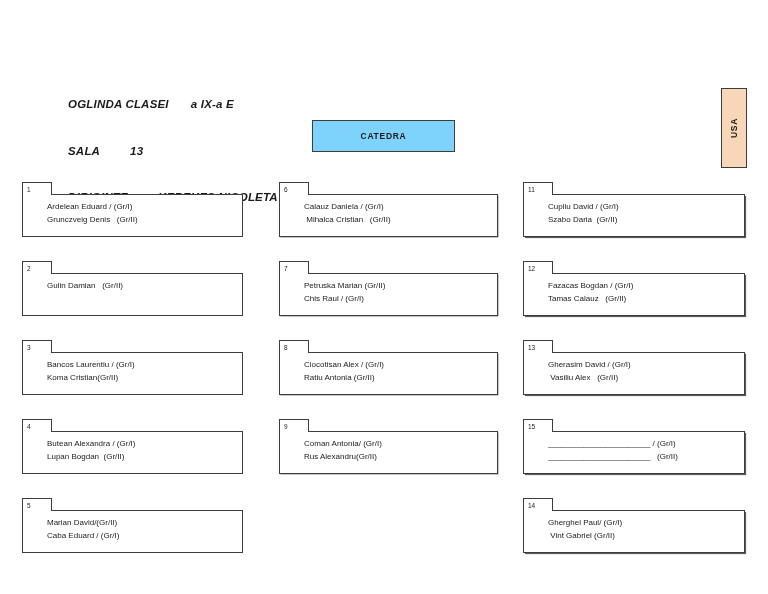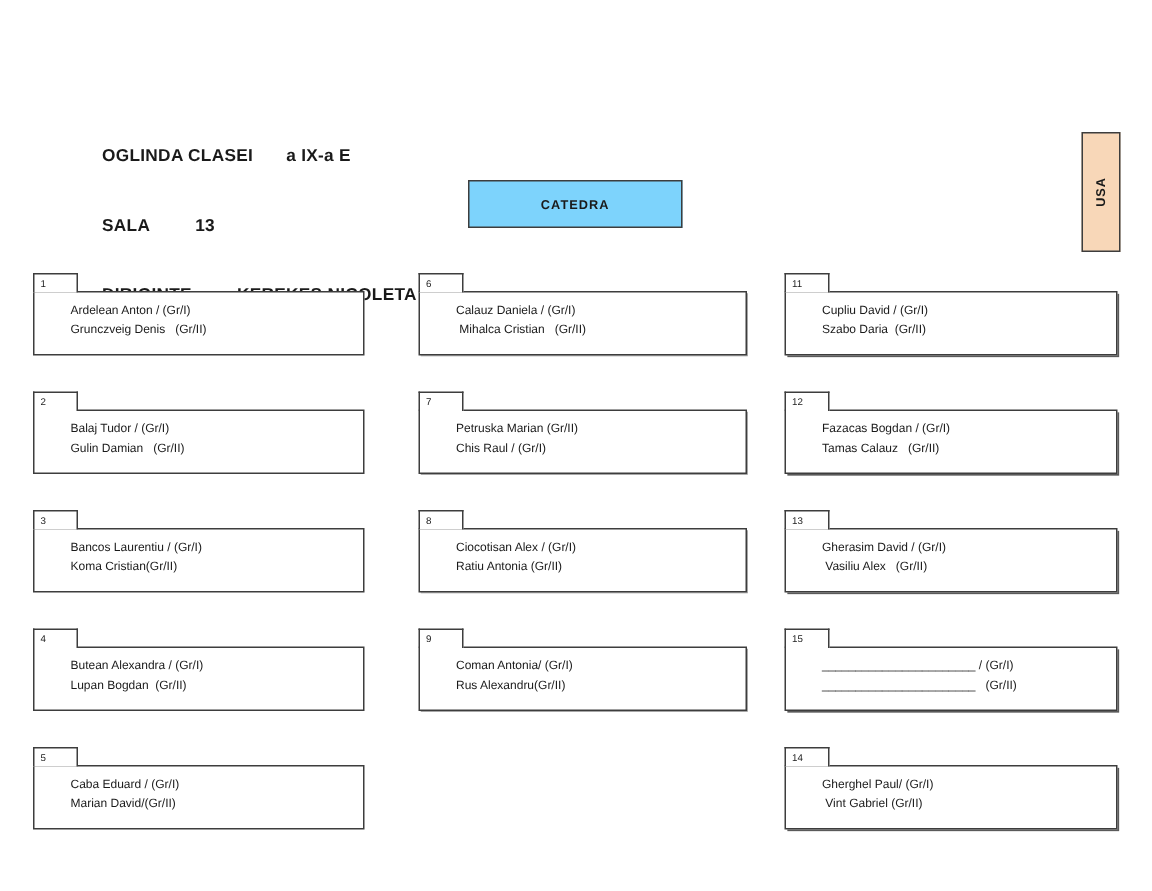--- a/index.html
+++ b/index.html
@@ -20,20 +20,21 @@
   
   #header-block {
     position: absolute;
     left: 68px;
     top: 66px;
     font-weight: bold;
     font-size: 11.5px;
     line-height: 15.5px;
     letter-spacing: 0.2px;
     white-space: pre;
+    font-style: italic;
   }
   #header-block .hdr-line {
     display: block;
   }
   .hdr-seg-a { display: inline-block; }
   .hdr-gap-1 { display: inline-block; width: 22px; }
   .hdr-gap-2 { display: inline-block; width: 30px; }
   .hdr-gap-3 { display: inline-block; width: 30px; }
 
   
@@ -155,50 +156,49 @@
 <div id="usa-box">
   <span id="usa-label">USA</span>
 </div>
 
 <div id="desk-grid">
 
   <div class="desk-column" id="desk-column-1">
     <div class="desk">
       <div class="desk-number-tab">1</div>
       <div class="desk-body">
-        <div class="desk-occupant">Ardelean Anton / (Gr/I)</div>
+        <div class="desk-occupant">Ardelean Eduard / (Gr/I)</div>
         <div class="desk-occupant">Grunczveig Denis   (Gr/II)</div>
       </div>
     </div>
     <div class="desk">
       <div class="desk-number-tab">2</div>
       <div class="desk-body">
-        <div class="desk-occupant">Balaj Tudor / (Gr/I)</div>
         <div class="desk-occupant">Gulin Damian   (Gr/II)</div>
       </div>
     </div>
     <div class="desk">
       <div class="desk-number-tab">3</div>
       <div class="desk-body">
         <div class="desk-occupant">Bancos Laurentiu / (Gr/I)</div>
         <div class="desk-occupant">Koma Cristian(Gr/II)</div>
       </div>
     </div>
     <div class="desk">
       <div class="desk-number-tab">4</div>
       <div class="desk-body">
         <div class="desk-occupant">Butean Alexandra / (Gr/I)</div>
         <div class="desk-occupant">Lupan Bogdan  (Gr/II)</div>
       </div>
     </div>
     <div class="desk">
       <div class="desk-number-tab">5</div>
       <div class="desk-body">
+        <div class="desk-occupant">Marian David/(Gr/II)</div>
         <div class="desk-occupant">Caba Eduard / (Gr/I)</div>
-        <div class="desk-occupant">Marian David/(Gr/II)</div>
       </div>
     </div>
   </div>
 
   <div class="desk-column" id="desk-column-2">
     <div class="desk">
       <div class="desk-number-tab">6</div>
       <div class="desk-body">
         <div class="desk-occupant">Calauz Daniela / (Gr/I)</div>
         <div class="desk-occupant"> Mihalca Cristian   (Gr/II)</div>

